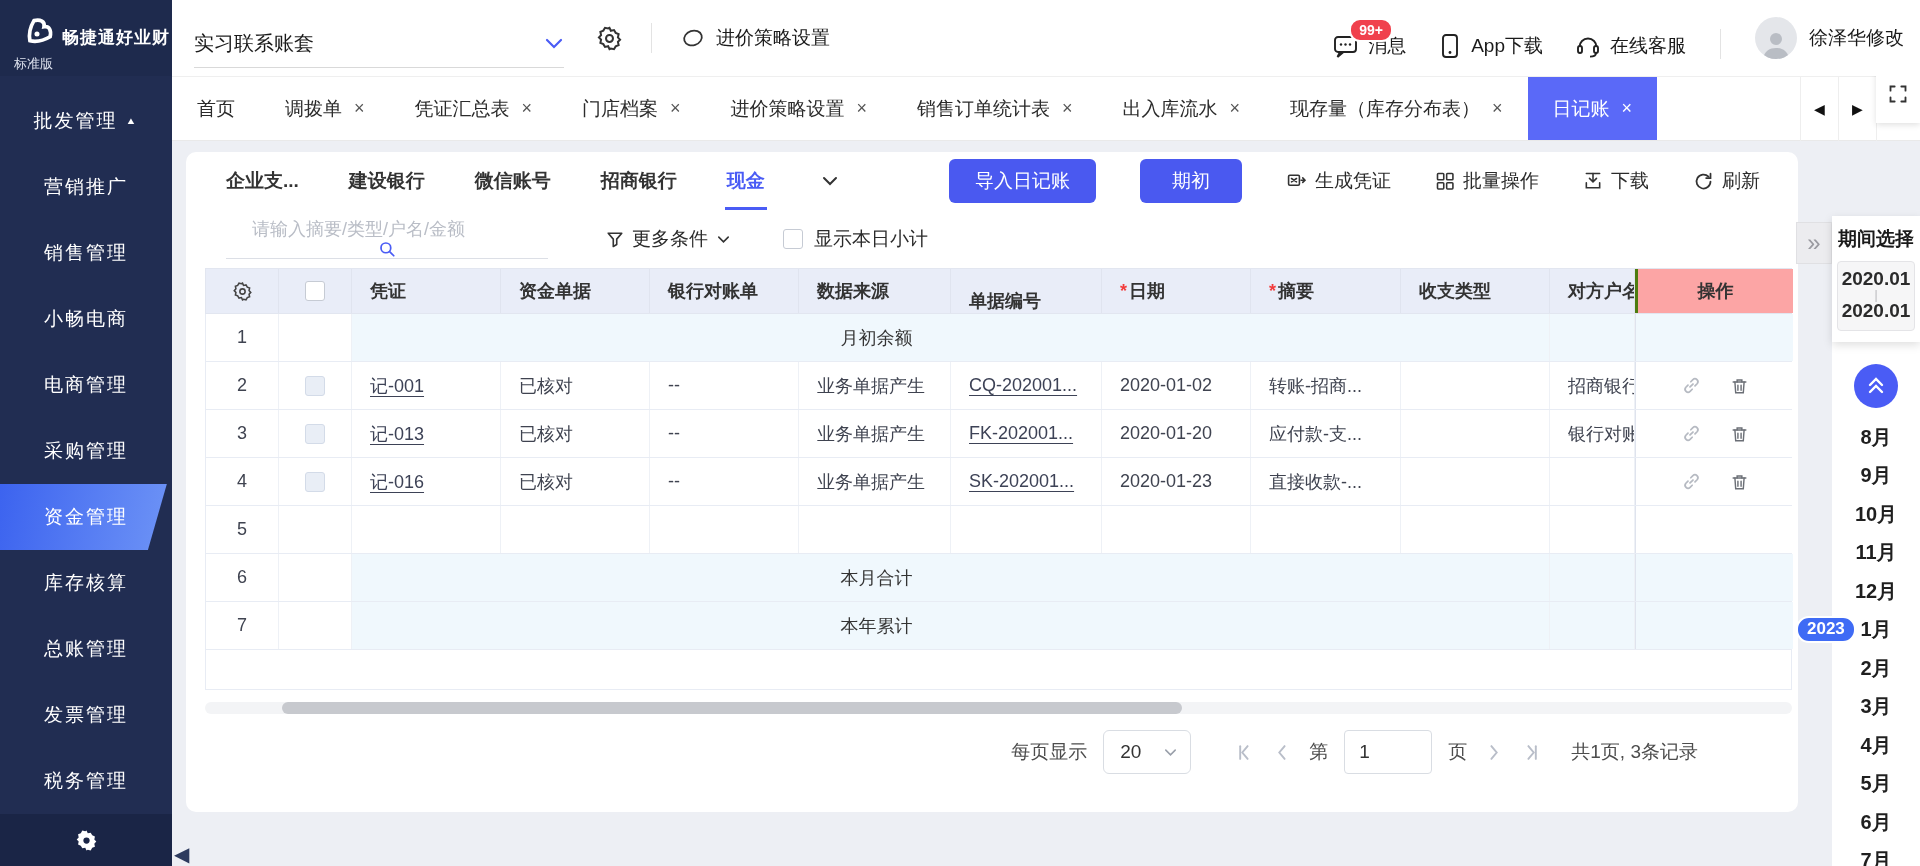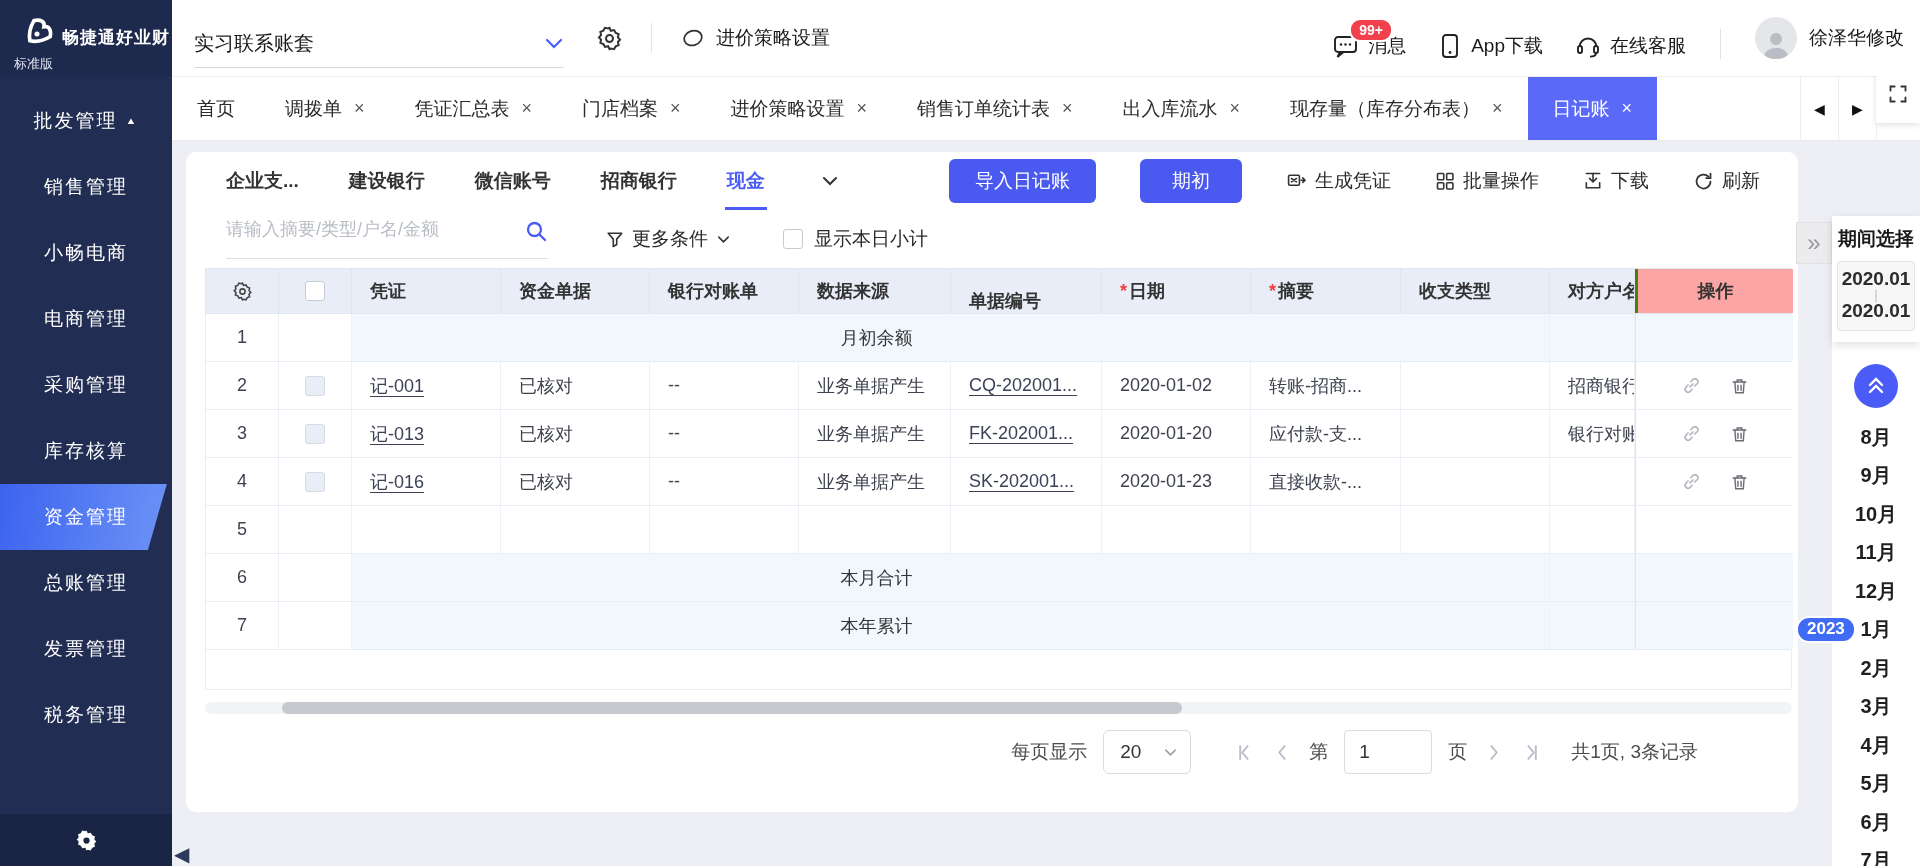--- a/index.html
+++ b/index.html
@@ -47,21 +47,21 @@
   .subtab-row { display:flex; align-items:center; height:58px; padding:0 38px 0 40px; }
   .subtab { font-size:19px; font-weight:700; color:#333; margin-right:50px; height:58px; display:flex; align-items:center; cursor:pointer; position:relative; white-space:nowrap; }
   .subtab.active { color:#4a5cf5; }
   .subtab.active::after { content:""; position:absolute; left:-2px; right:-2px; bottom:0; height:3px; background:#4a5cf5; }
   .subtab-chevron { margin-right:auto; display:flex; cursor:pointer; }
   .actions { margin-left:auto; display:flex; align-items:center; gap:44px; }
   .btn-primary { background:#4a59f0; color:#ffffff; font-size:19px; height:44px; padding:0 26px; border-radius:6px; border:none; display:flex; align-items:center; cursor:pointer; white-space:nowrap; }
   .action-link { display:flex; align-items:center; gap:8px; font-size:19px; color:#2b2b2b; cursor:pointer; white-space:nowrap; }
 
   .filter-row { display:flex; align-items:center; height:58px; padding:0 40px; }
-  .search-box { width:322px; height:40px; border-bottom:1px solid #dcdfe6; display:flex; align-items:flex-start; justify-content:space-between; }
+  .search-box { width:322px; height:40px; border-bottom:1px solid #dcdfe6; display:flex; align-items:center; justify-content:space-between;flex-direction:column; }
   .search-box input { border:none; outline:none; font-size:18px; color:#333; width:270px; font-family:inherit; }
   .search-box input::placeholder { color:#b9bdc6; }
   .more-filters { margin-left:58px; display:flex; align-items:center; gap:8px; font-size:19px; color:#2b2b2b; cursor:pointer; }
   .daily { margin-left:52px; display:flex; align-items:center; gap:11px; font-size:19px; color:#2b2b2b; cursor:pointer; }
   .checkbox { width:20px; height:20px; border:1px solid #c6cbd4; border-radius:3px; background:#fff; }
   .checkbox.soft { background:#e9eef6; border-color:#d3dbe8; }
 
   
   .table { margin-left:19px; width:1587px; font-size:18px; }
   .thead { display:flex; height:46px; background:#e9edf8; border:1px solid #e2e6f0; align-items:stretch; }
@@ -181,36 +181,39 @@
     </div>
   </header>
 
   <aside class="sidebar">
     <div class="side-items" id="sidebar-items">
         <div class="side-item">
           <span>批发管理</span>
           <span class="caret">▲</span>
         </div>
         <div class="side-item">
+          <span>营销推广</span>
+        </div>
+        <div class="side-item">
           <span>销售管理</span>
         </div>
         <div class="side-item">
           <span>小畅电商</span>
         </div>
         <div class="side-item">
           <span>电商管理</span>
         </div>
         <div class="side-item">
           <span>采购管理</span>
-        </div>
-        <div class="side-item">
-          <span>库存核算</span>
         </div>
         <div class="side-item active">
           <span>资金管理</span>
+        </div>
+        <div class="side-item">
+          <span>库存核算</span>
         </div>
         <div class="side-item">
           <span>总账管理</span>
         </div>
         <div class="side-item">
           <span>发票管理</span>
         </div>
         <div class="side-item">
           <span>税务管理</span>
         </div>

